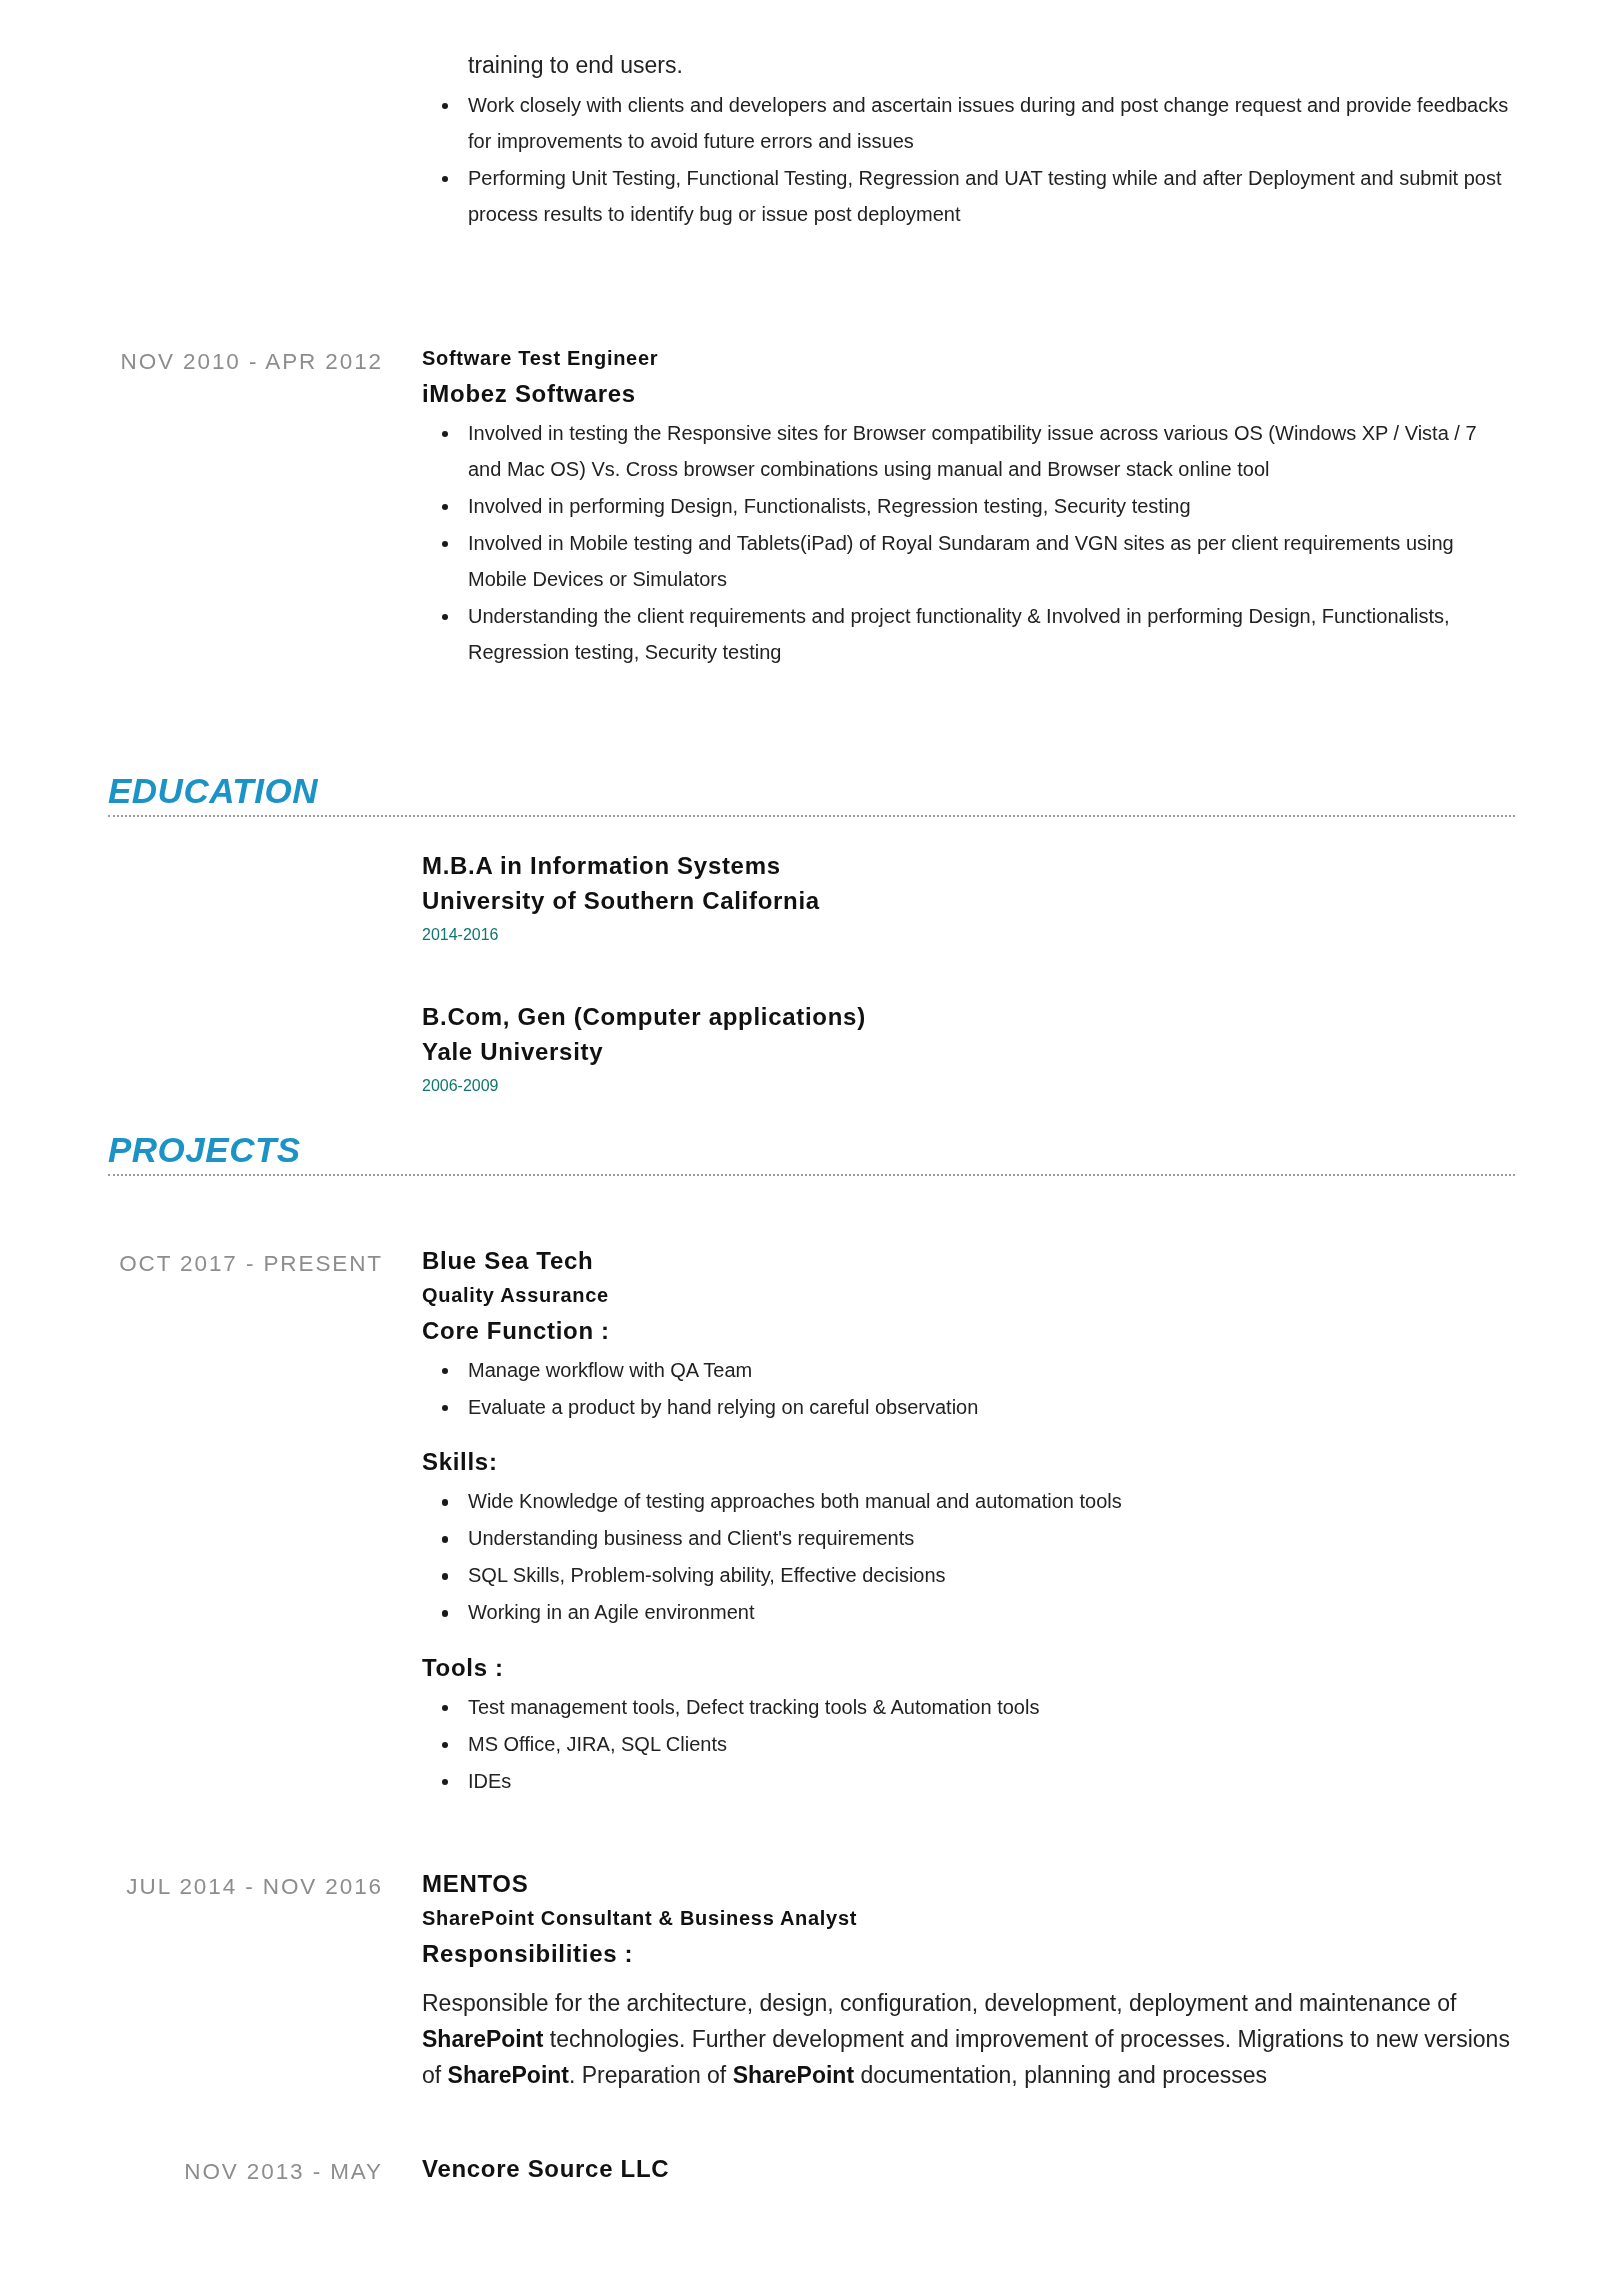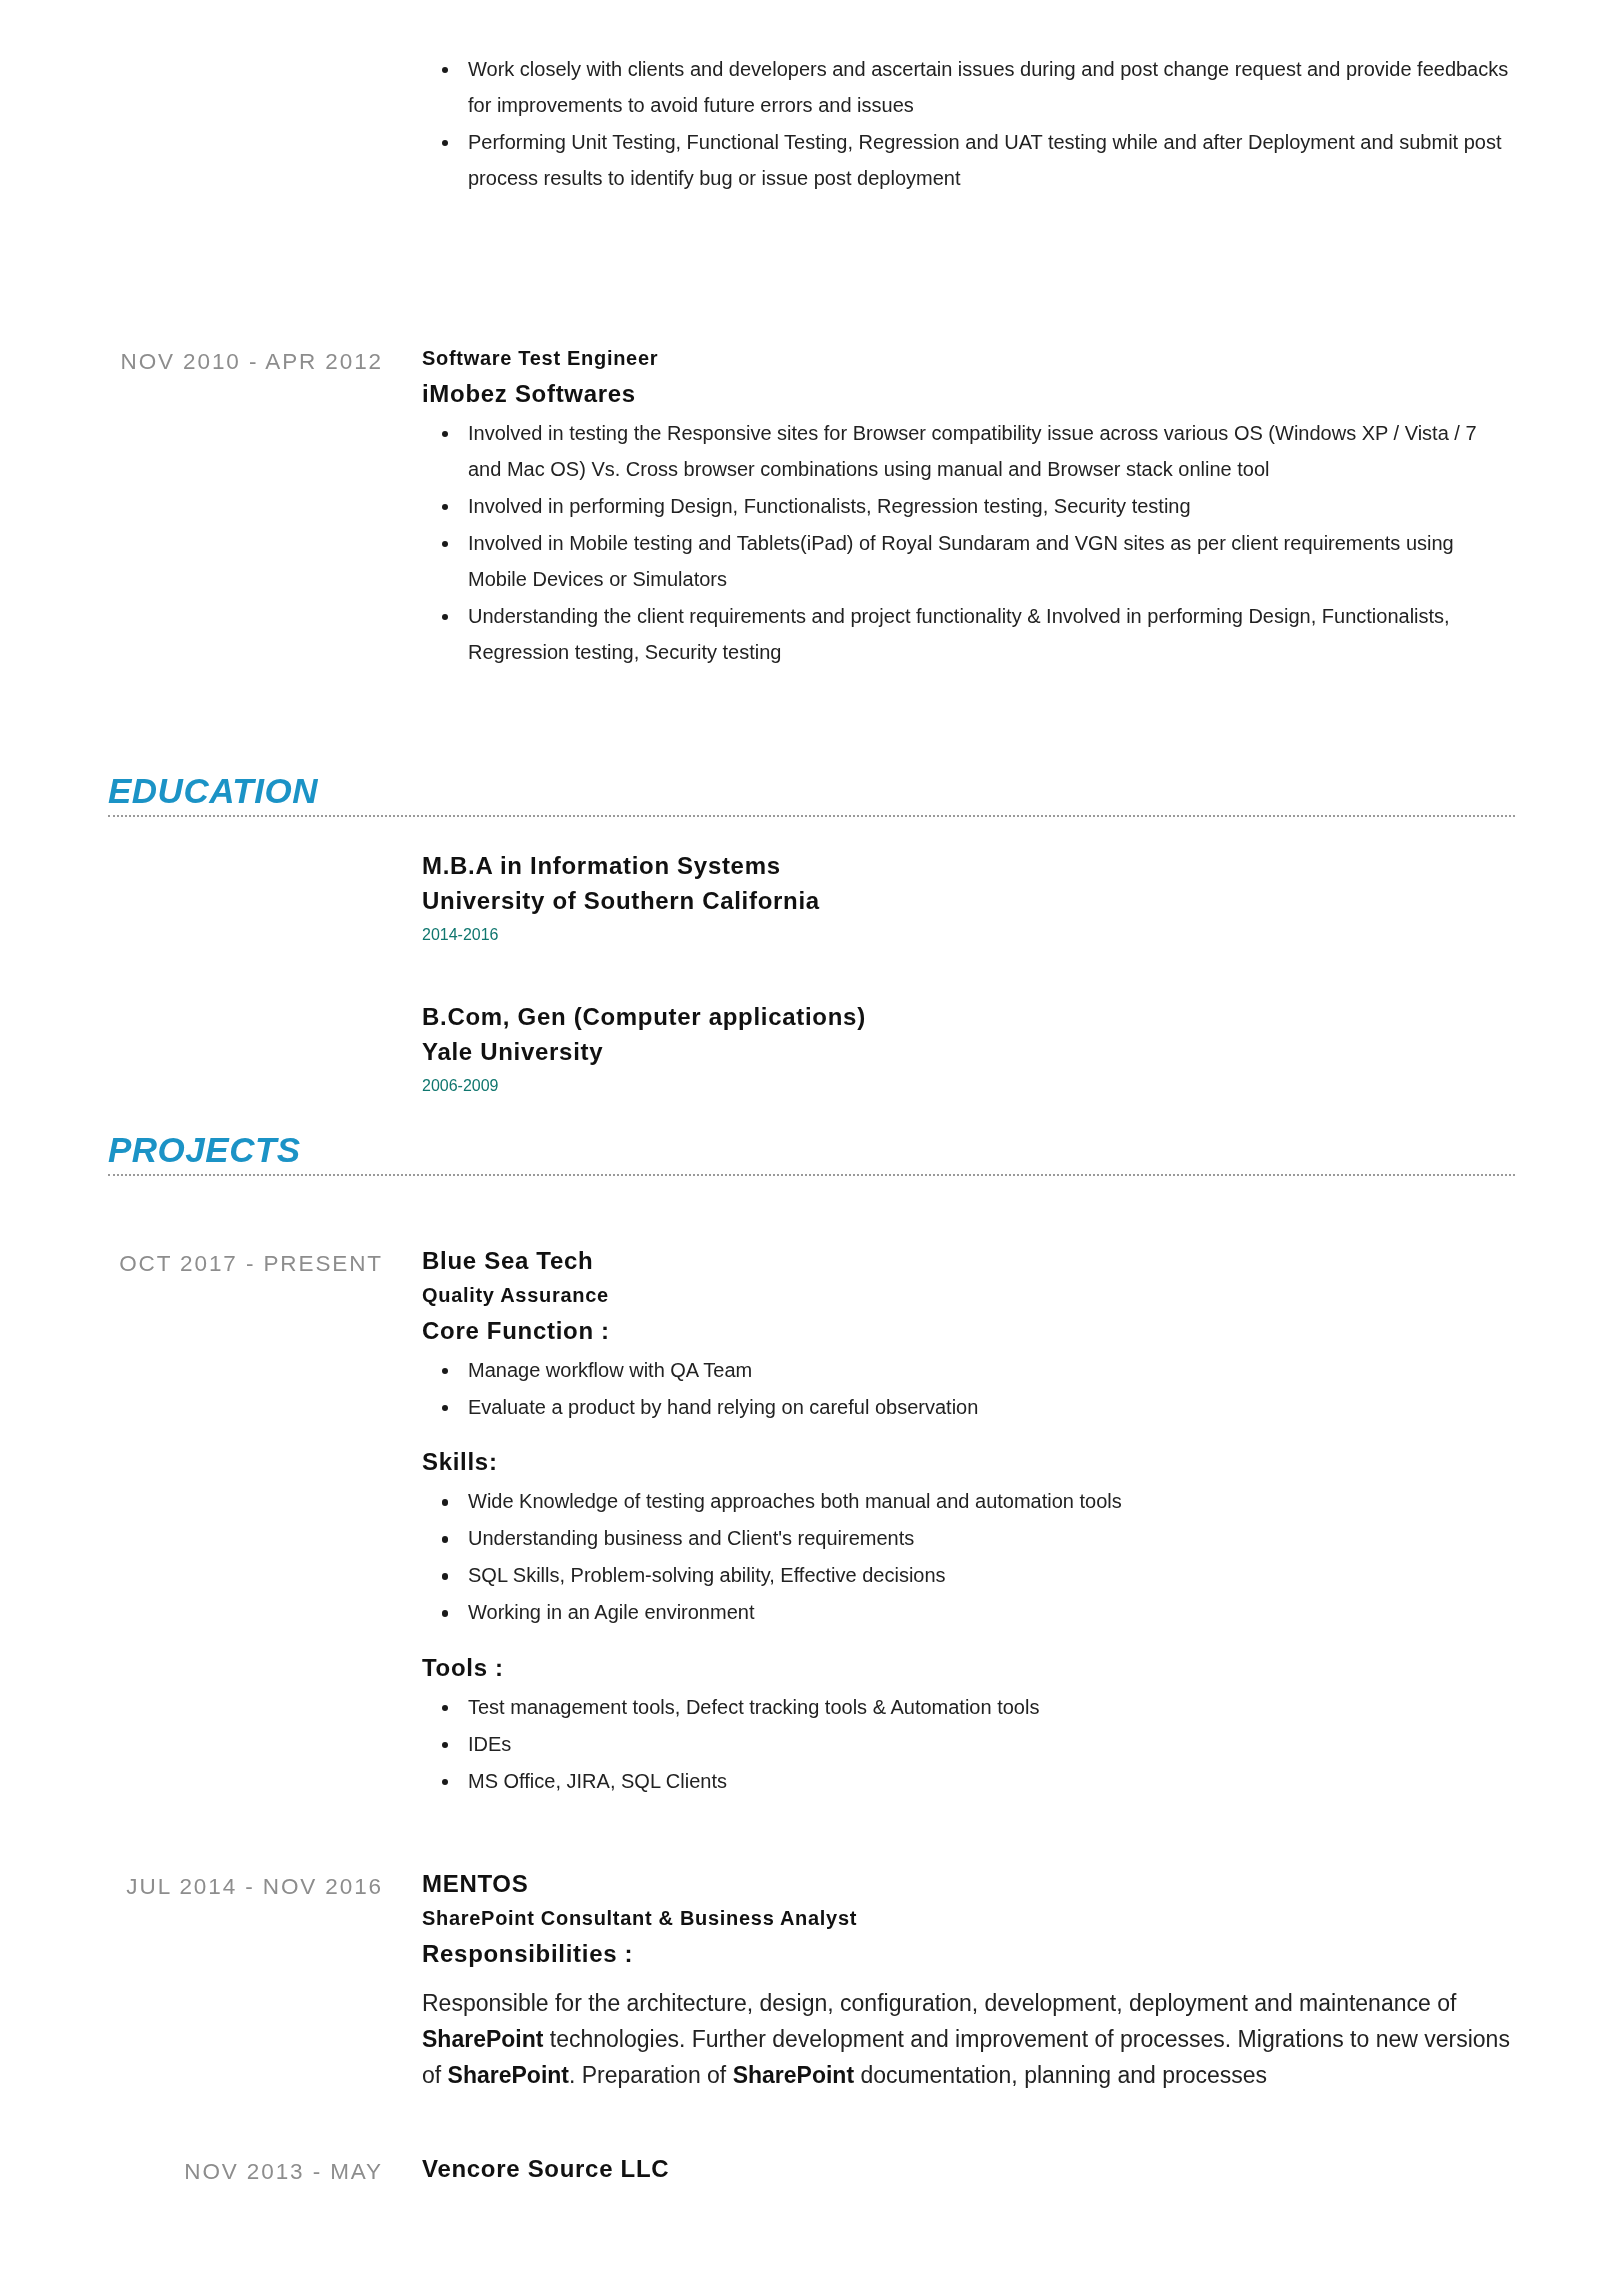--- a/index.html
+++ b/index.html
@@ -154,20 +154,21 @@
 </style>
 </head>
 <body>
 
 <div class="page">
 
   <div class="abs" style="left:108px; top:47px; width:1407px;">
     <div class="row">
       <div class="col-date"></div>
       <div class="col-body">
+        <div class="cont-line">training to end users.</div>
         <ul class="bullets">
           <li>Work closely with clients and developers and ascertain issues during and post change request and provide feedbacks for improvements to avoid future errors and issues</li>
           <li>Performing Unit Testing, Functional Testing, Regression and UAT testing while and after Deployment and submit post process results to identify bug or issue post deployment</li>
         </ul>
       </div>
     </div>
   </div>
 
   <div class="abs" style="left:108px; top:341px; width:1407px;">
     <div class="row">
@@ -233,22 +234,22 @@
         <ul class="bullets">
           <li>Wide Knowledge of testing approaches both manual and automation tools</li>
           <li>Understanding business and Client's requirements</li>
           <li>SQL Skills, Problem-solving ability, Effective decisions</li>
           <li>Working in an Agile environment</li>
         </ul>
 
         <div class="sub-head" style="margin-top:19.6px;">Tools :</div>
         <ul class="bullets">
           <li>Test management tools, Defect tracking tools &amp; Automation tools</li>
+          <li>MS Office, JIRA, SQL Clients</li>
           <li>IDEs</li>
-          <li>MS Office, JIRA, SQL Clients</li>
         </ul>
       </div>
     </div>
   </div>
 
   <div class="abs" style="left:108px; top:1866px; width:1407px;">
     <div class="row">
       <div class="col-date">JUL 2014 - NOV 2016</div>
       <div class="col-body">
         <div class="job-company">MENTOS</div>

